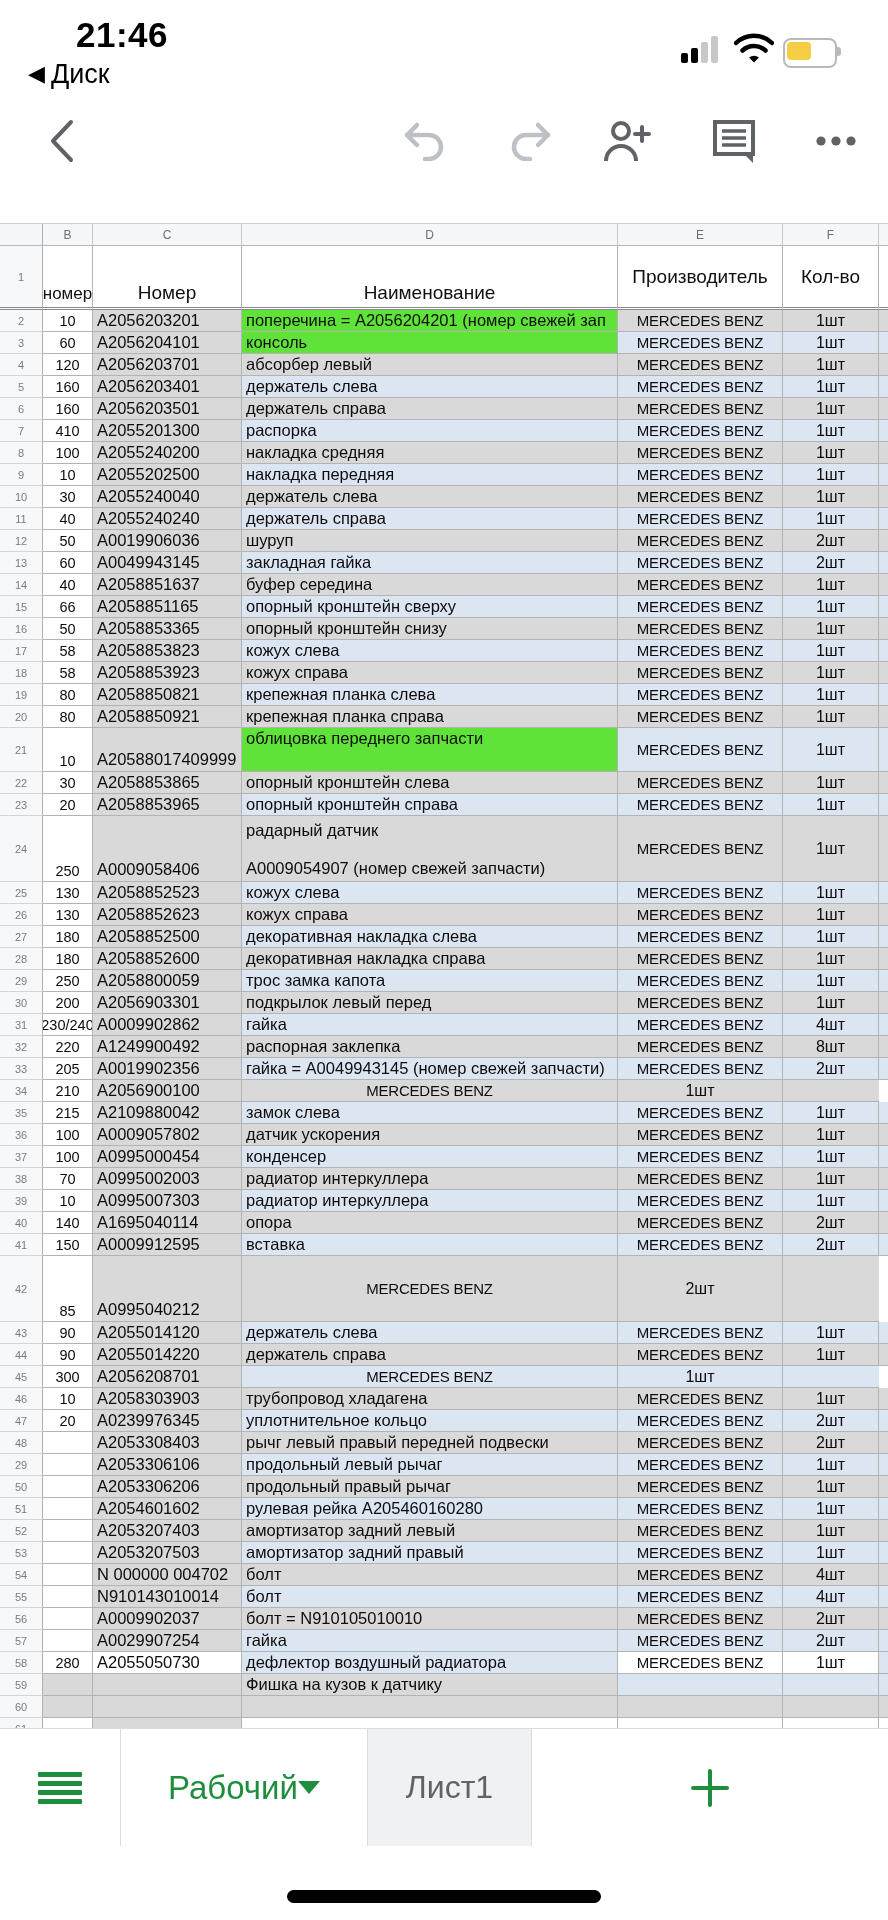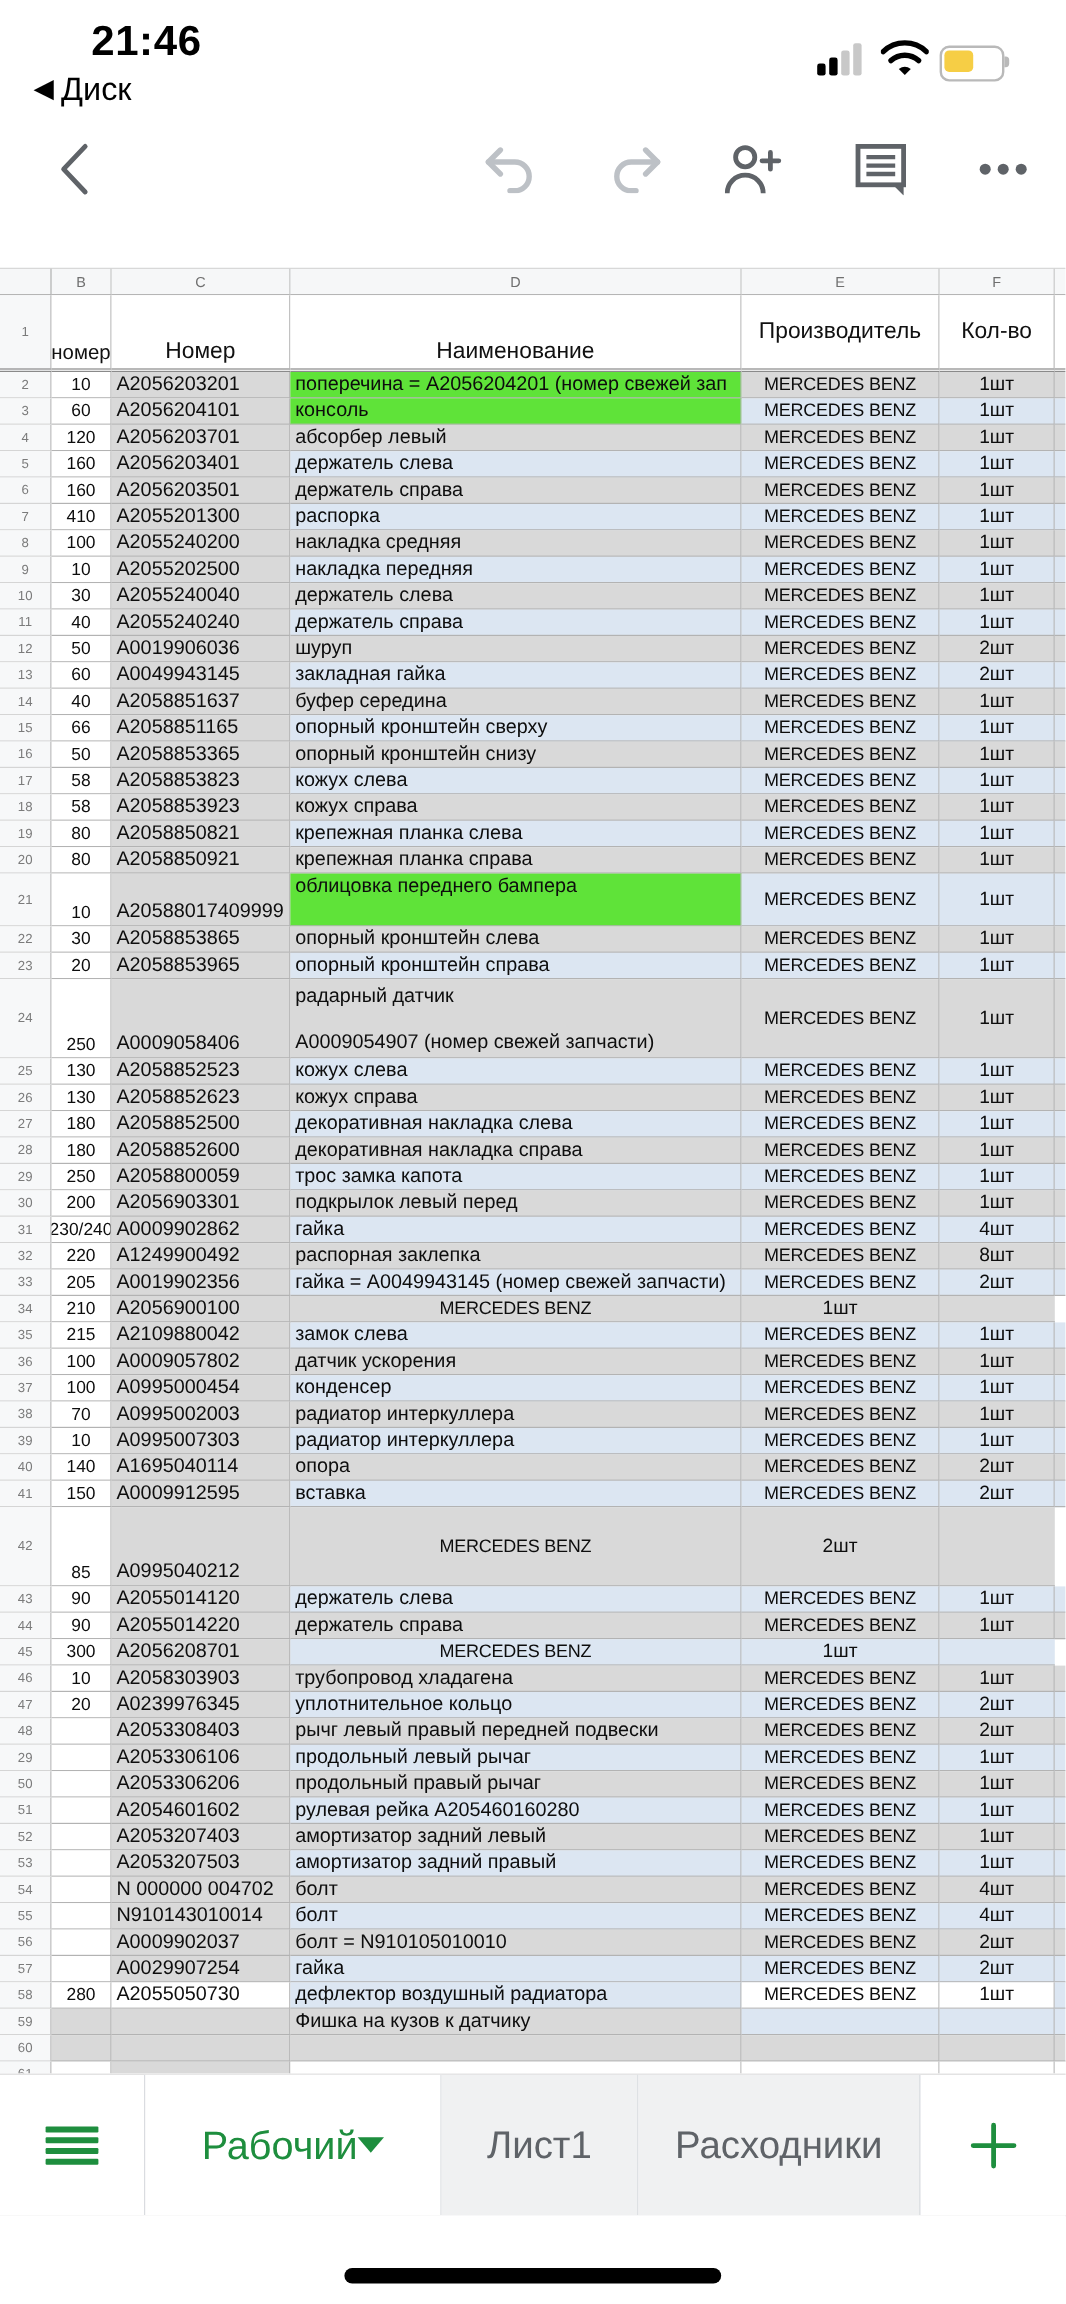--- a/index.html
+++ b/index.html
@@ -341,21 +341,21 @@
         <div class="cell c bg-gray">A2058850921</div>
         <div class="cell d bg-gray">крепежная планка справа</div>
         <div class="cell e bg-gray">MERCEDES BENZ</div>
         <div class="cell f bg-gray">1шт</div>
         <div class="cell g bg-gray"></div>
       </div>
       <div class="grid-row row t2">
         <div class="cell num">21</div>
         <div class="cell b bg-white">10</div>
         <div class="cell c bg-gray">A20588017409999</div>
-        <div class="cell d bg-green">облицовка переднего бампера</div>
+        <div class="cell d bg-green">облицовка переднего запчасти</div>
         <div class="cell e bg-blue">MERCEDES BENZ</div>
         <div class="cell f bg-blue">1шт</div>
         <div class="cell g bg-blue"></div>
       </div>
       <div class="grid-row row">
         <div class="cell num">22</div>
         <div class="cell b bg-white">30</div>
         <div class="cell c bg-gray">A2058853865</div>
         <div class="cell d bg-gray">опорный кронштейн слева</div>
         <div class="cell e bg-gray">MERCEDES BENZ</div>
@@ -725,23 +725,20 @@
         <i style="background:#1e8e3e"></i>
     </span>
   </div>
   <div class="stab active" style="width:248px;box-sizing:border-box">
     <span class="lbl" style="color:#1e8e3e">Рабочий</span>
     <span class="caret" style="border-top-color:#1e8e3e"></span>
   </div>
   <div class="stab" style="width:164px;box-sizing:border-box;padding:0">
     <span>Лист1</span>
   </div>
-  <div class="stab" style="width:235px;box-sizing:border-box;padding:0">
-    <span>Расходники</span>
-  </div>
   <div class="addtab">
     <svg width="40" height="40" viewBox="0 0 40 40">
         <path d="M20 3 V37 M3 20 H37" stroke="#1e8e3e" stroke-width="4" stroke-linecap="round"></path>
       </svg>
   </div>
 </div>
 
 <div class="abs footer"></div>
 <div class="abs home"></div>
 

